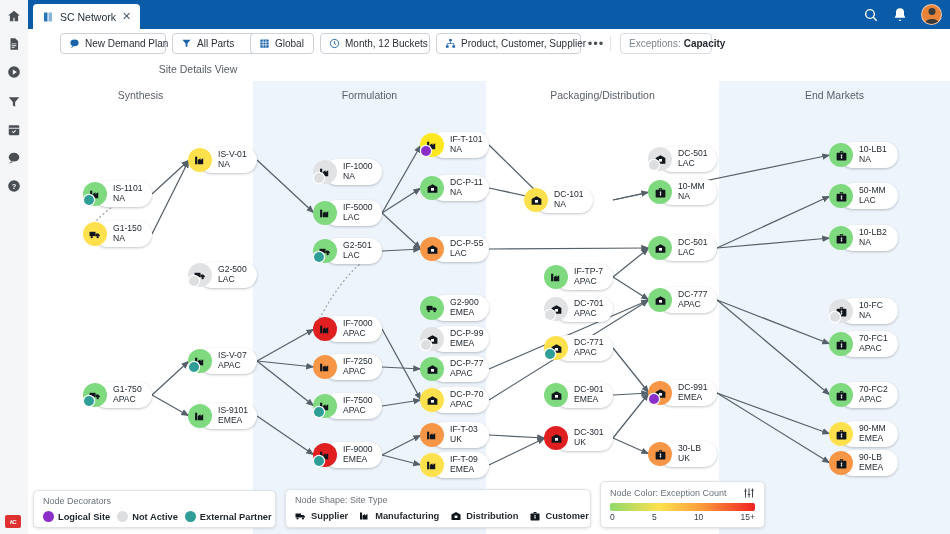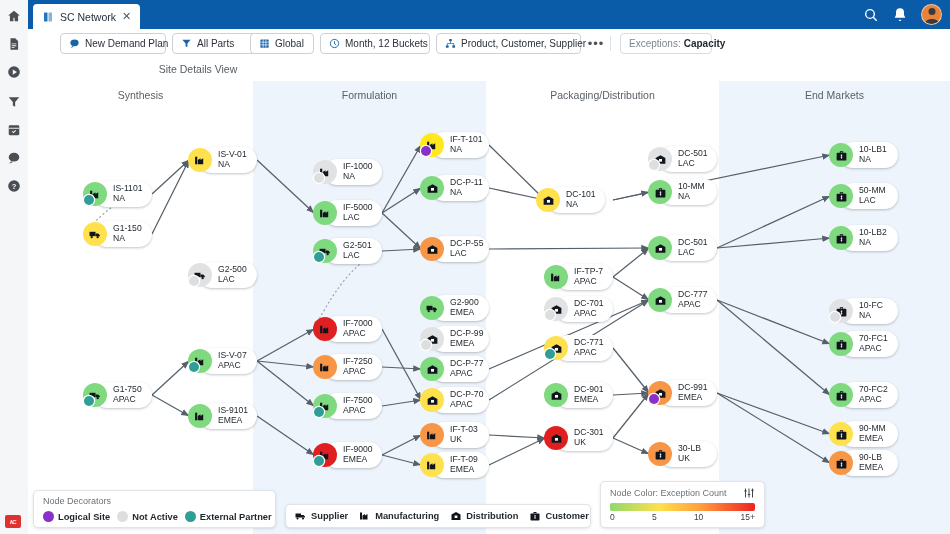--- a/index.html
+++ b/index.html
@@ -577,21 +577,21 @@
             <div class="l2">LAC</div>
           </div>
           <div class="badge" style="background: rgb(224, 226, 228);">
             <svg viewBox="0 0 24 24" fill="currentColor">
               <path d="M3 9 12 4l9 5v11H3z"></path>
               <rect x="9.2" y="11" width="5.6" height="5" fill="#fff"></rect>
             </svg>
           </div>
           <div class="deco" style="background: rgb(220, 222, 224);"></div>
         </div>
-        <div class="node" style="left: 508px; top: 106px; width: 69px; padding-left: 36px;">
+        <div class="node" style="left: 496px; top: 106px; width: 69px; padding-left: 36px;">
           <div class="pill" style="width: 58px;">
             <div class="l1">DC-101</div>
             <div class="l2">NA</div>
           </div>
           <div class="badge" style="background: rgb(255, 225, 77);">
             <svg viewBox="0 0 24 24" fill="currentColor">
               <path d="M3 9 12 4l9 5v11H3z"></path>
               <rect x="9.2" y="11" width="5.6" height="5" fill="#fff"></rect>
             </svg>
           </div>
@@ -841,20 +841,21 @@
         <span>Not Active</span>
         </div>
       <div class="lg-item">
         <span class="lg-dot" style="background:#2e9e97"></span>
         <span>External Partner</span>
         </div>
     </div>
   </div>
 
   <div class="lg" id="lg-shape" style="left:285px;width:306px">
+    <div class="lg-title">Node Shape: Site Type</div>
     <div class="lg-row" style="gap:11px">
       <div class="lg-item">
         <svg viewBox="0 0 24 24" fill="currentColor">
             <path d="M1 7h11v8H1z"></path>
             <path d="M12 10h5l3 3.2V15h-8z"></path>
             <circle cx="5" cy="17" r="2.1"></circle>
             <circle cx="16" cy="17" r="2.1"></circle>
           </svg>
         <span>Supplier</span>
         </div>

